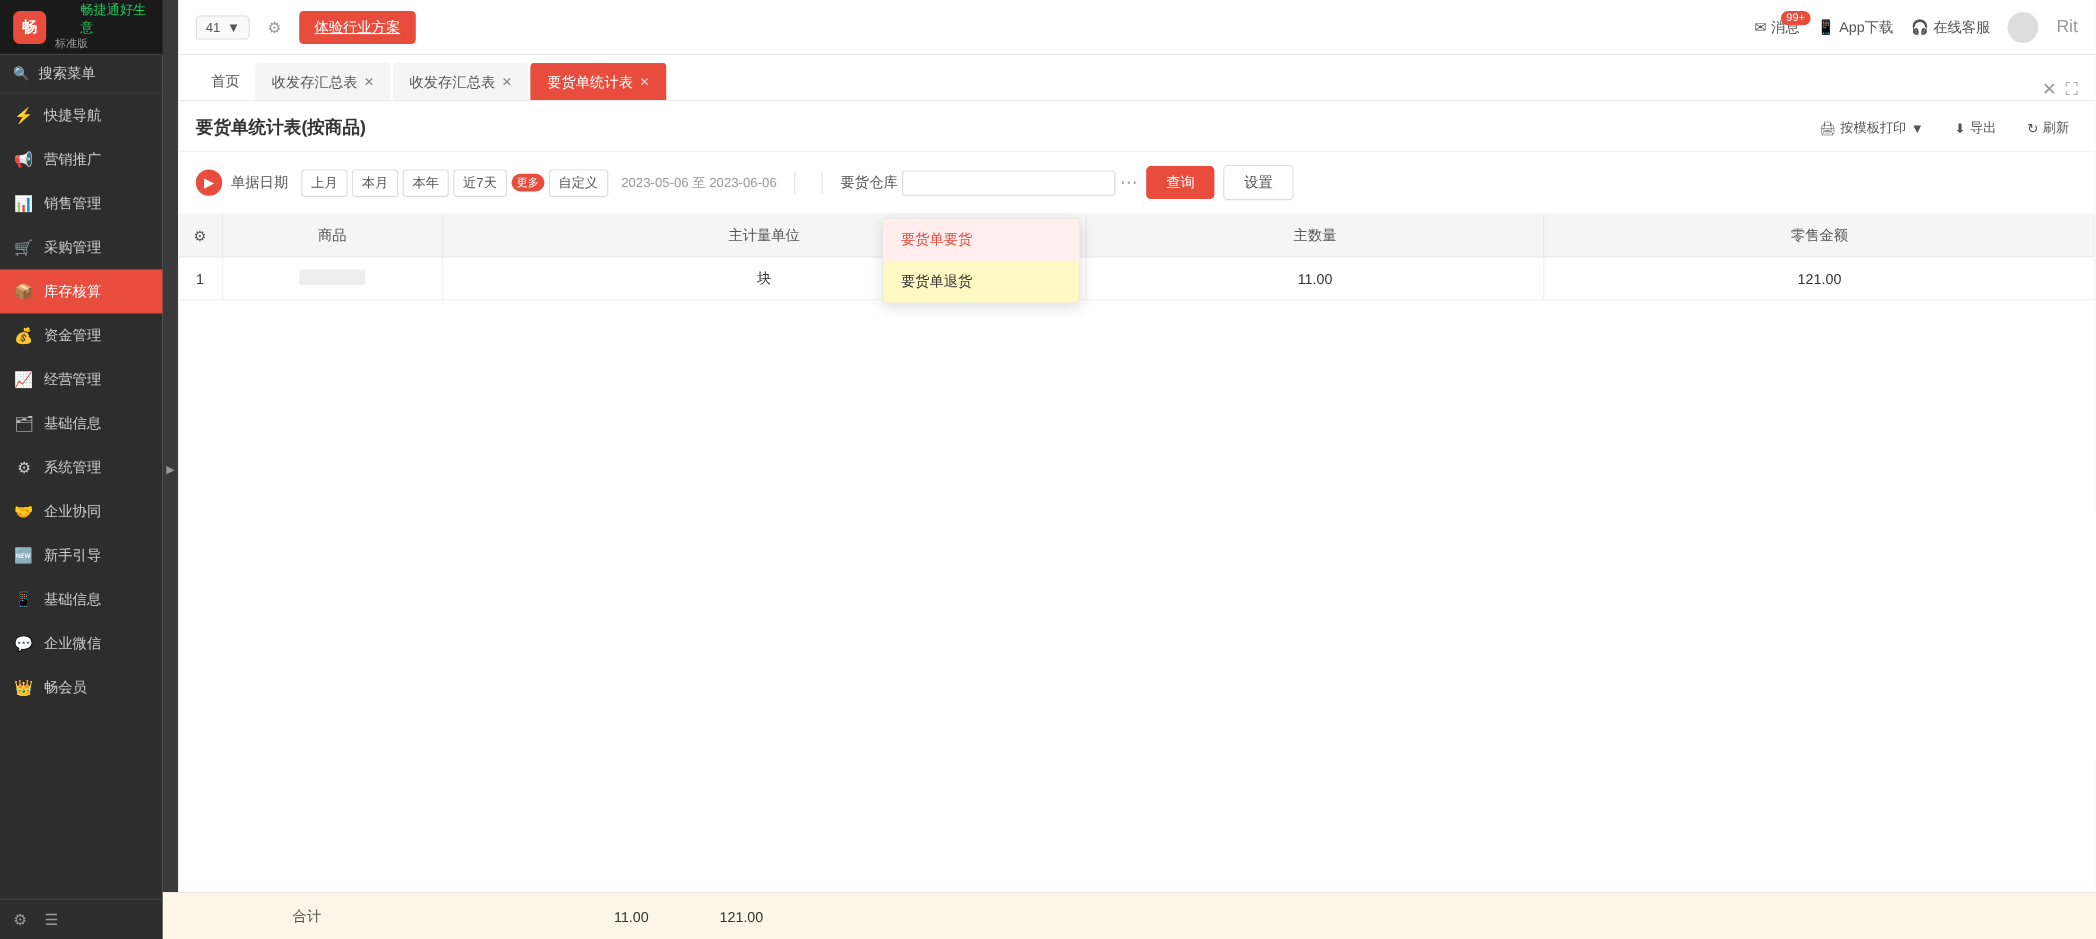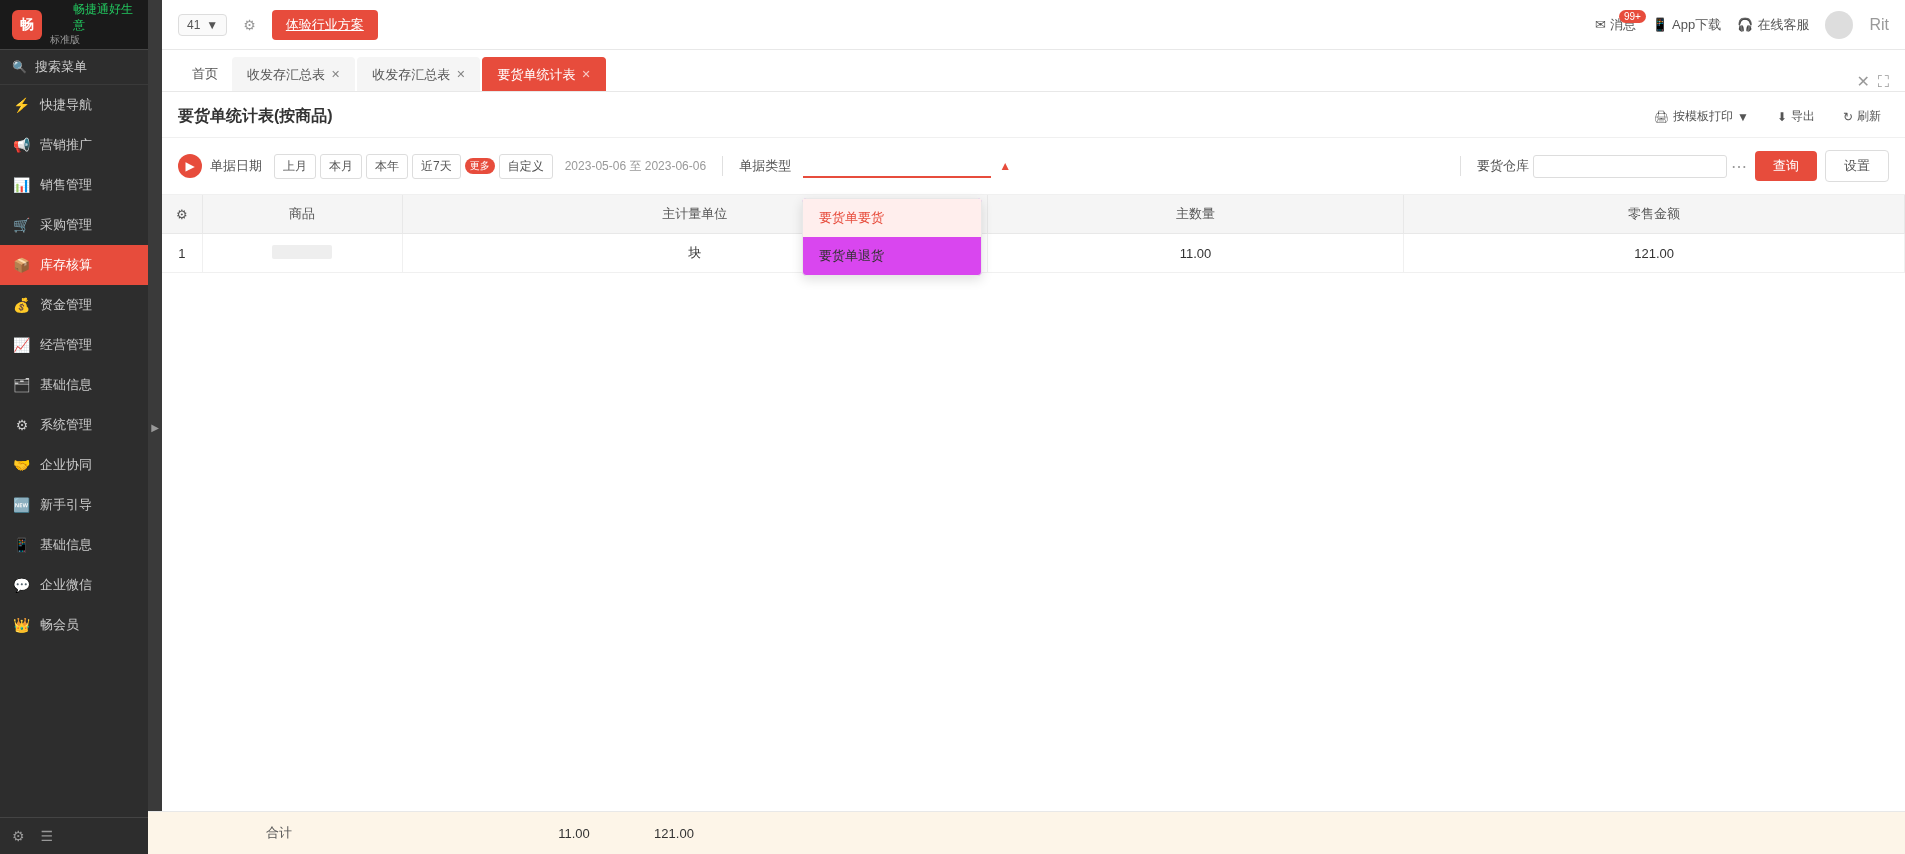--- a/index.html
+++ b/index.html
@@ -327,21 +327,21 @@
       font-size: 13px;
       cursor: pointer;
     }
 
     
     .dropdown-overlay {
       position: absolute;
       top: 60px;
       left: 640px;
       z-index: 100;
-      background: #d946ef;
+      background: #fef9c3;
       border: 1px solid #e8e8e8;
       border-radius: 4px;
       box-shadow: 0 4px 12px rgba(0,0,0,0.12);
       min-width: 180px;
     }
     .dropdown-item {
       padding: 10px 16px;
       font-size: 13px;
       color: #333;
       cursor: pointer;
@@ -549,25 +549,20 @@
           <button class="filter-date-btn">本月</button>
           <button class="filter-date-btn">本年</button>
           <button class="filter-date-btn">近7天</button>
           <span class="filter-date-badge">更多</span>
           <button class="filter-date-btn">自定义</button>
         </div>
         <span class="filter-date-range">2023-05-06 至 2023-06-06</span>
 
         <div class="filter-separator"></div>
 
-        <div class="filter-type-wrap">
-          <span class="filter-label">单据类型</span>
-          <input class="filter-type-input" type="text" value="" style="">
-          <span class="filter-type-arrow">▲</span>
-        </div>
 
         <div class="filter-separator"></div>
 
         <div class="filter-warehouse-wrap">
           <span class="filter-warehouse-label">要货仓库</span>
           <input class="filter-warehouse-input" type="text" value="" style="">
           <span class="filter-more-btn">⋯</span>
         </div>
 
         <button class="filter-query-btn">查询</button>

